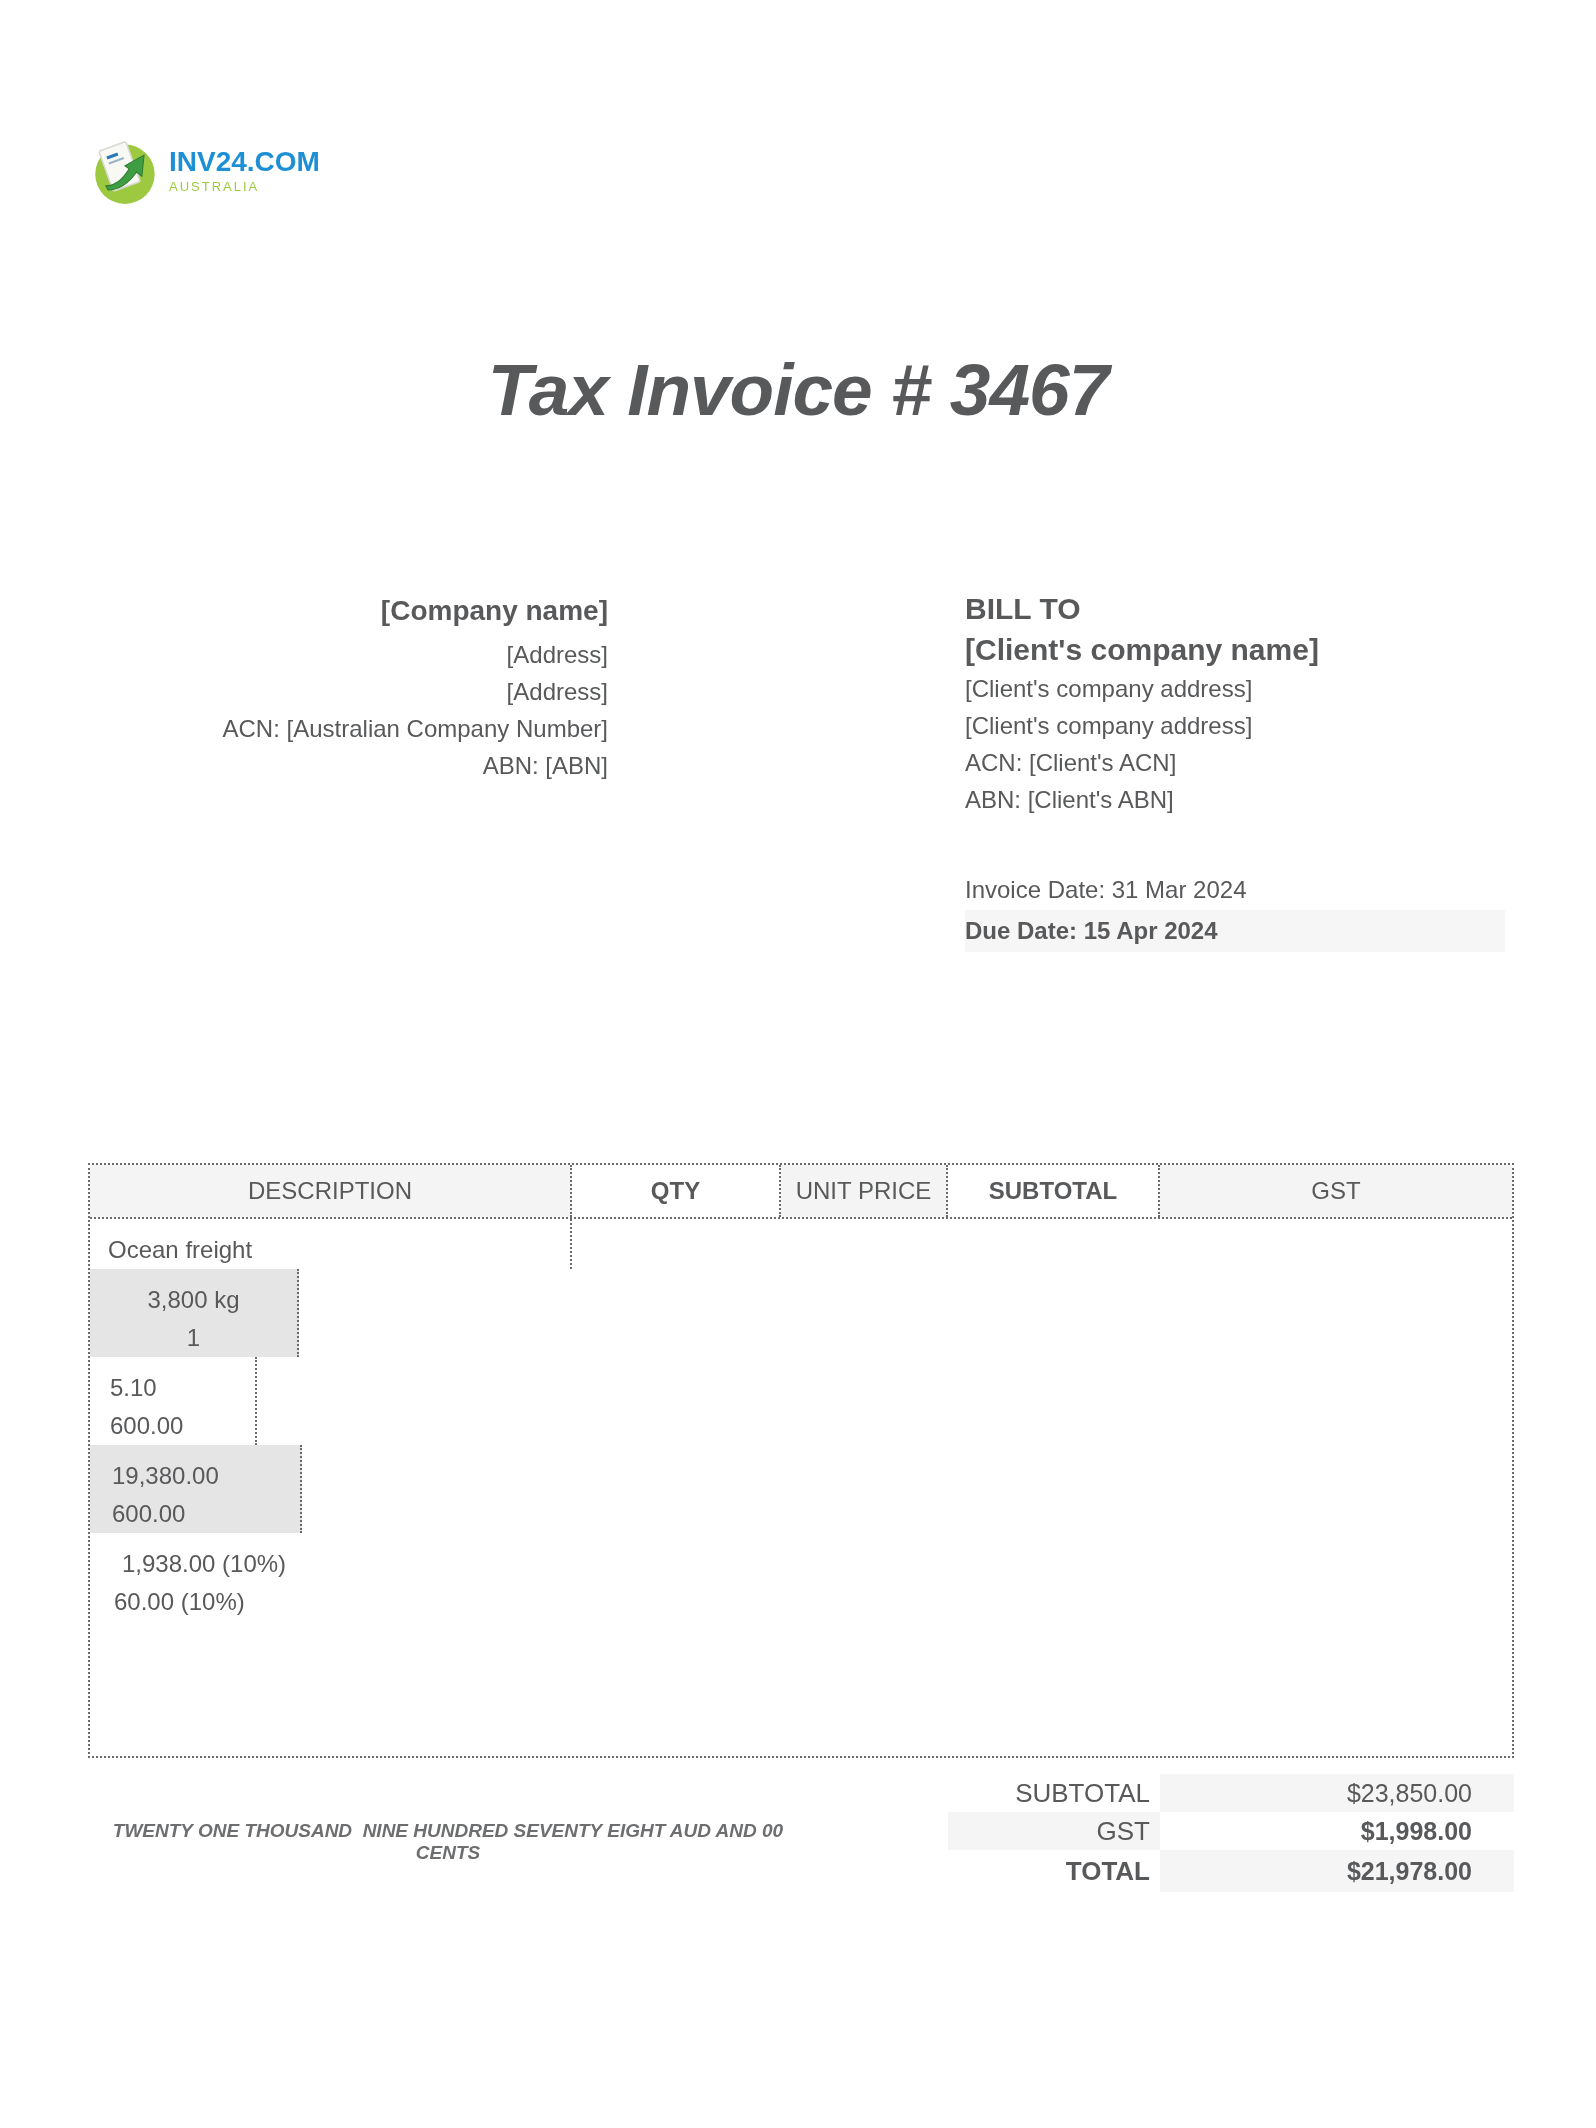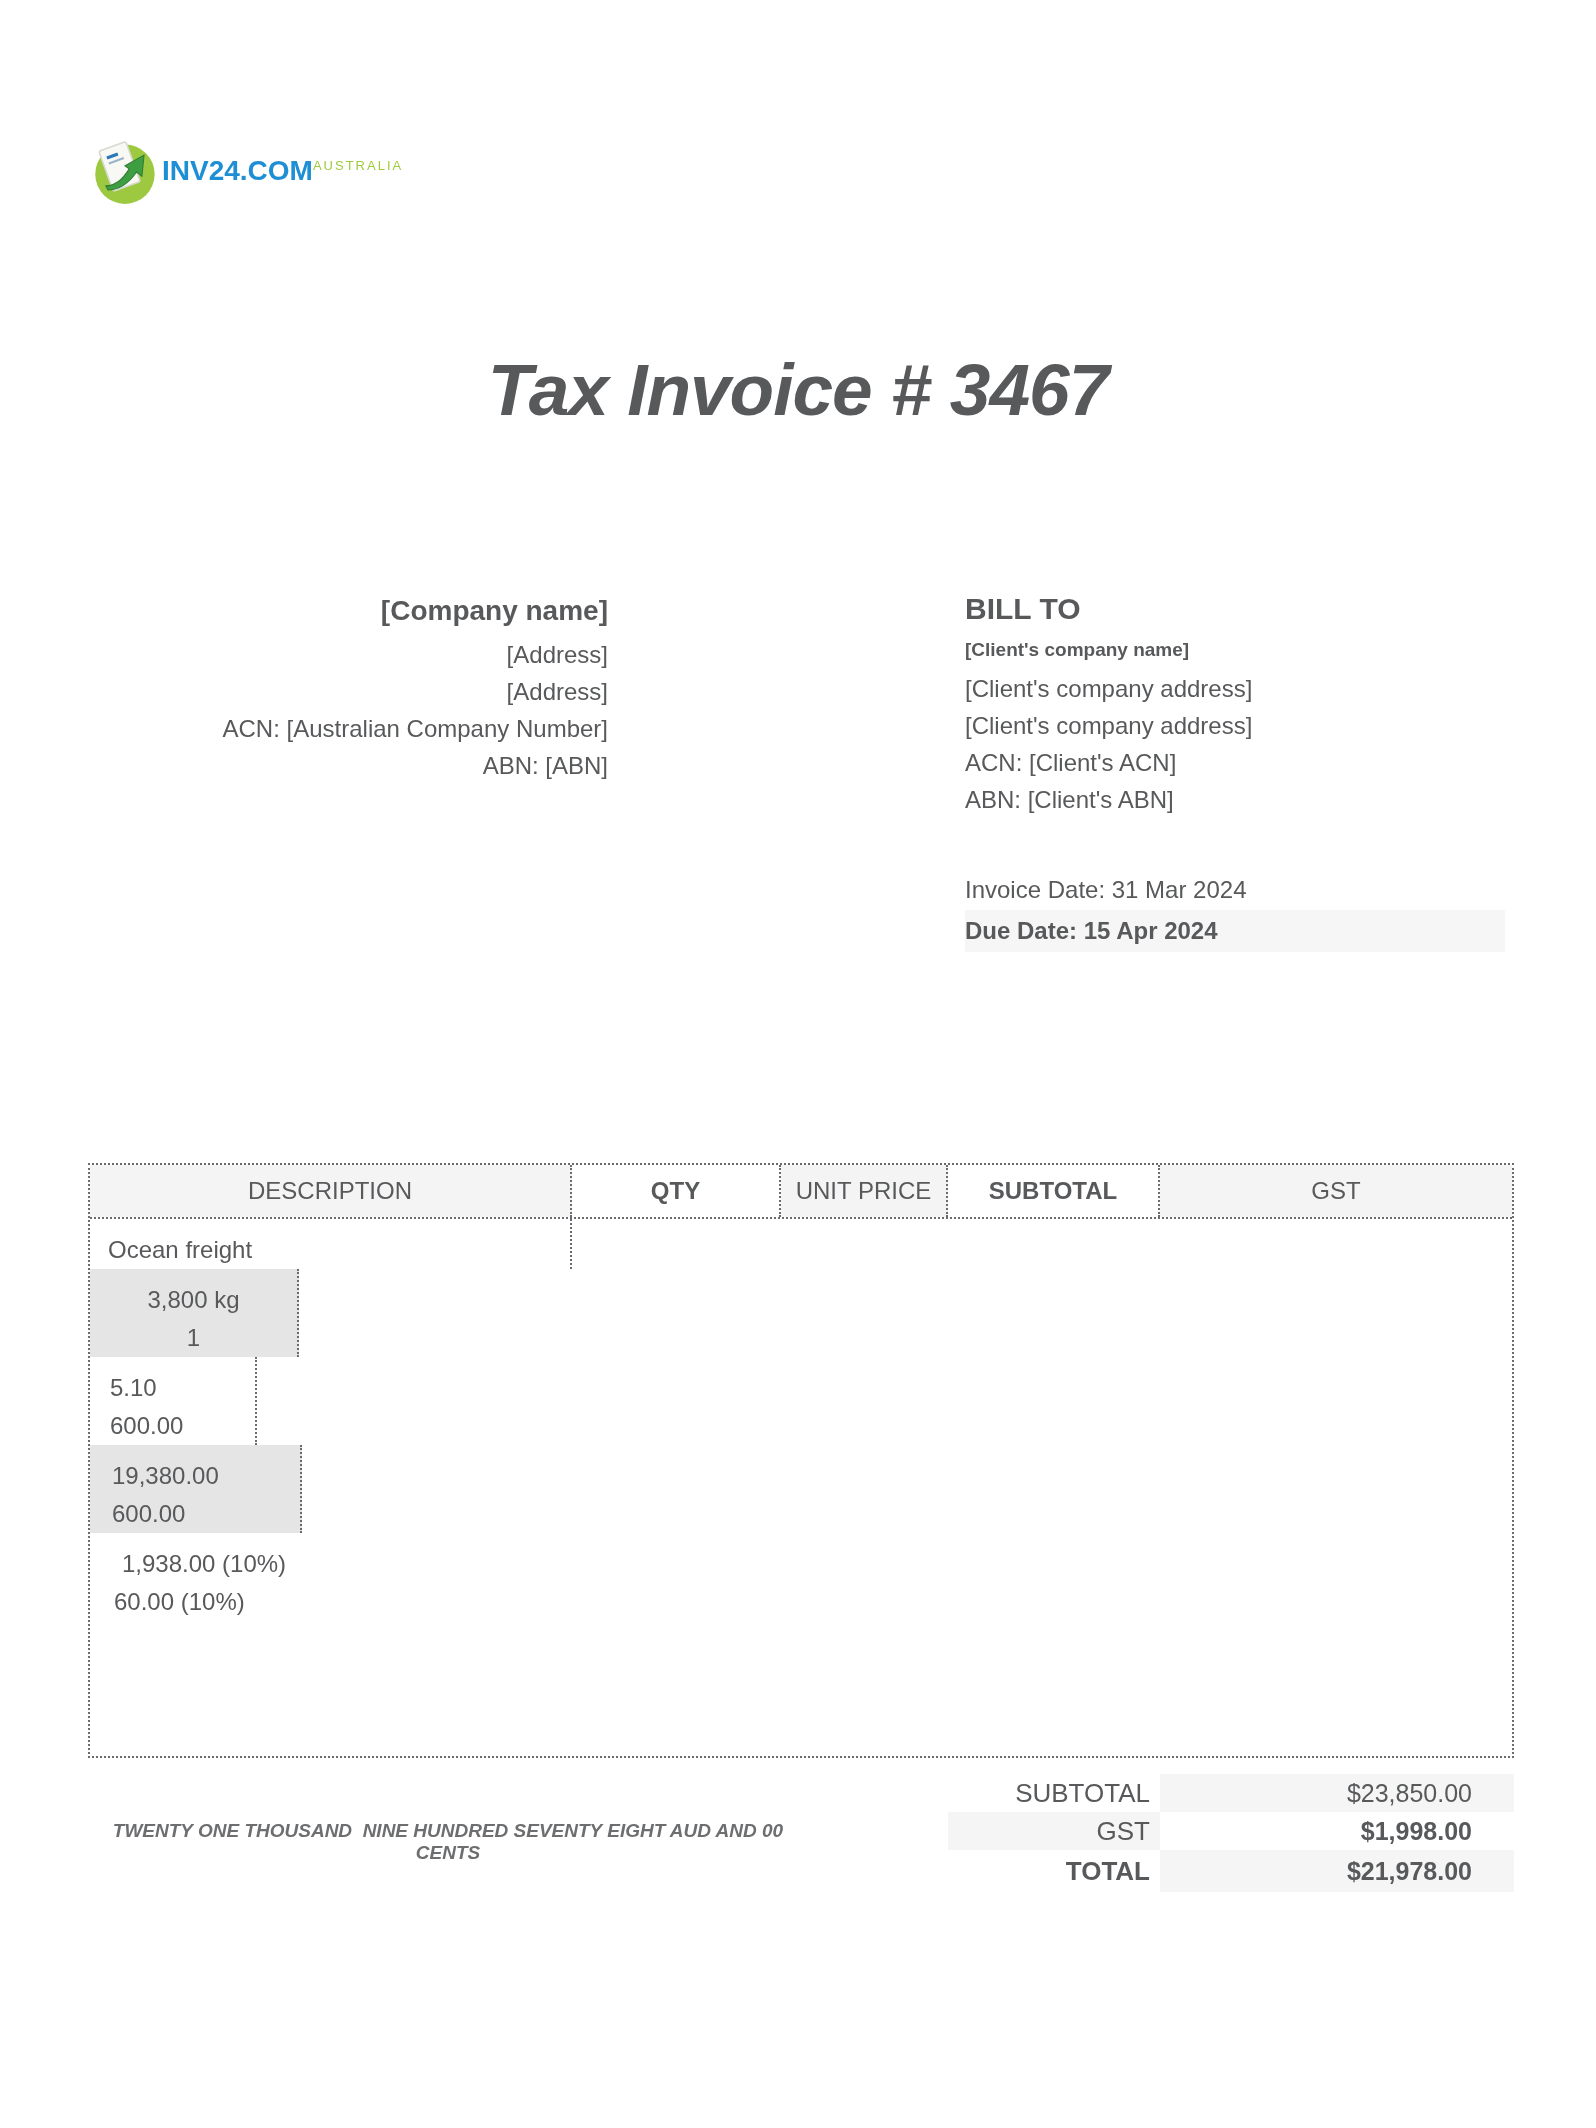--- a/index.html
+++ b/index.html
@@ -11,21 +11,21 @@
     margin: 0 auto;
     background: #ffffff;
     font-family: "Liberation Sans", sans-serif;
     color: #58595b;
     overflow: hidden;
   }
 
   
   .logo { position: absolute; left: 92px; top: 136px; display: flex; align-items: center; }
   .logo-icon { width: 68px; height: 70px; }
-  .logo-text { margin-left: 2px; display: flex; flex-direction: row; }
+  .logo-text { margin-left: 9px; display: flex; flex-direction: column; }
   .brand {
     font-size: 28px; font-weight: bold; color: #1e8fd5;
     letter-spacing: 0px; line-height: 30px;
   }
   .region {
     font-size: 13px; color: #9ccb3e; letter-spacing: 2px; line-height: 16px; margin-top: 2px;
   }
 
   
   .title {
@@ -35,21 +35,21 @@
     color: #58595b; letter-spacing: -1px;
   }
 
   
   .body-line { font-size: 24px; line-height: 37px; }
   .seller { position: absolute; left: 88px; top: 590px; width: 520px; text-align: right; }
   .seller-name { font-size: 28px; font-weight: bold; line-height: 42px; margin-bottom: 4px; }
 
   .billto { position: absolute; left: 965px; top: 588px; width: 545px; }
   .billto-heading { font-size: 30px; font-weight: bold; line-height: 42px; }
-  .billto-name { font-size: 19px; font-weight: bold; line-height: 40px; }
+  .billto-name { font-size: 30px; font-weight: bold; line-height: 40px; }
 
   .dates { position: absolute; left: 965px; top: 870px; width: 540px; }
   .invoice-date { font-size: 24px; line-height: 40px; }
   .due-date {
     font-size: 24px; line-height: 42px; font-weight: 600;
     background: #f6f6f6; width: 540px;
   }
 
   .bank { position: absolute; left: 88px; top: 908px; width: 430px; }
 

